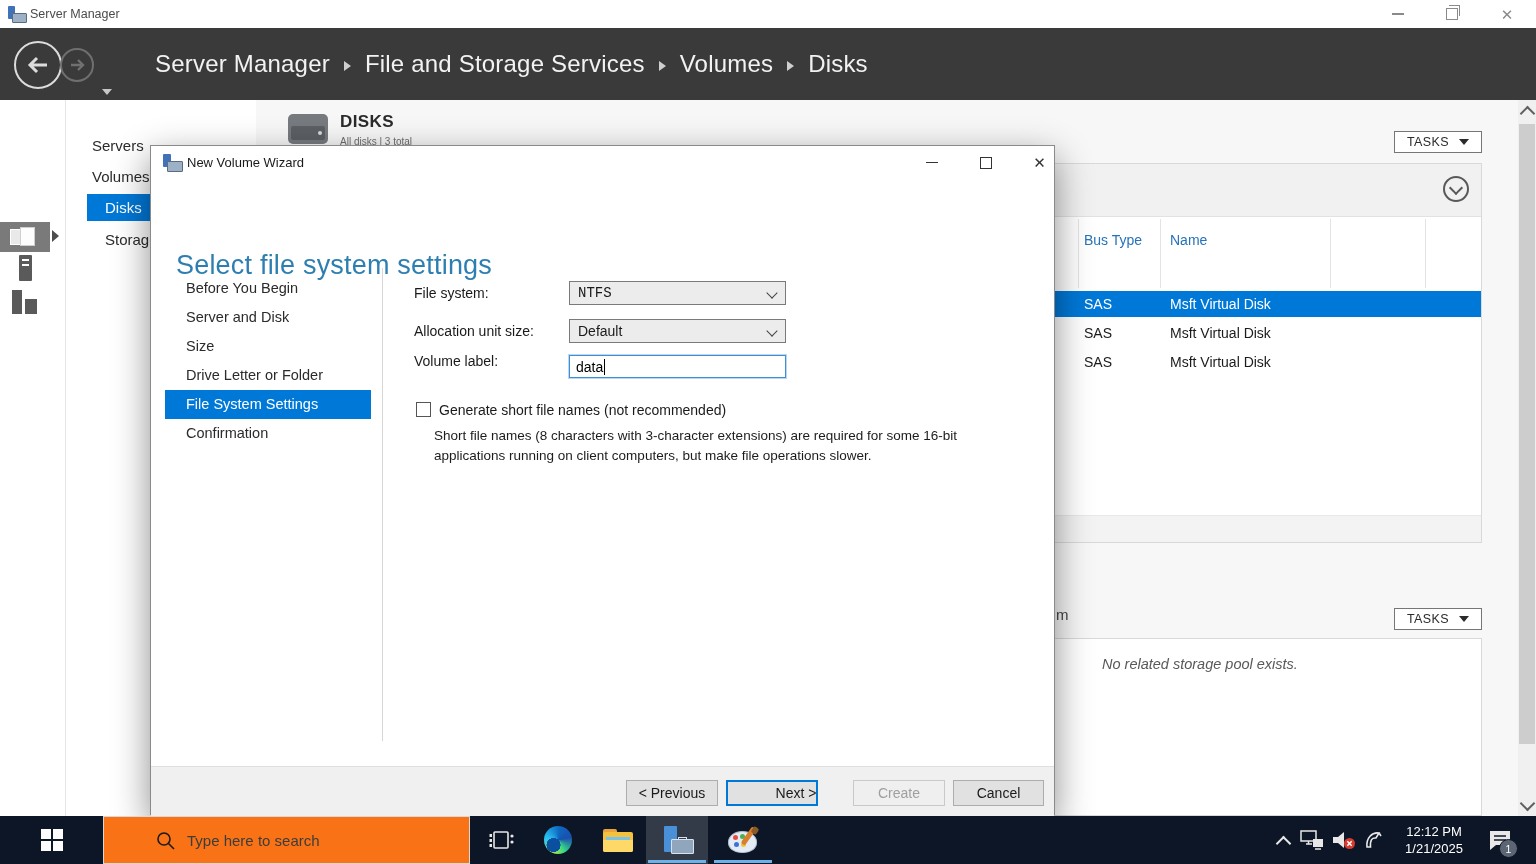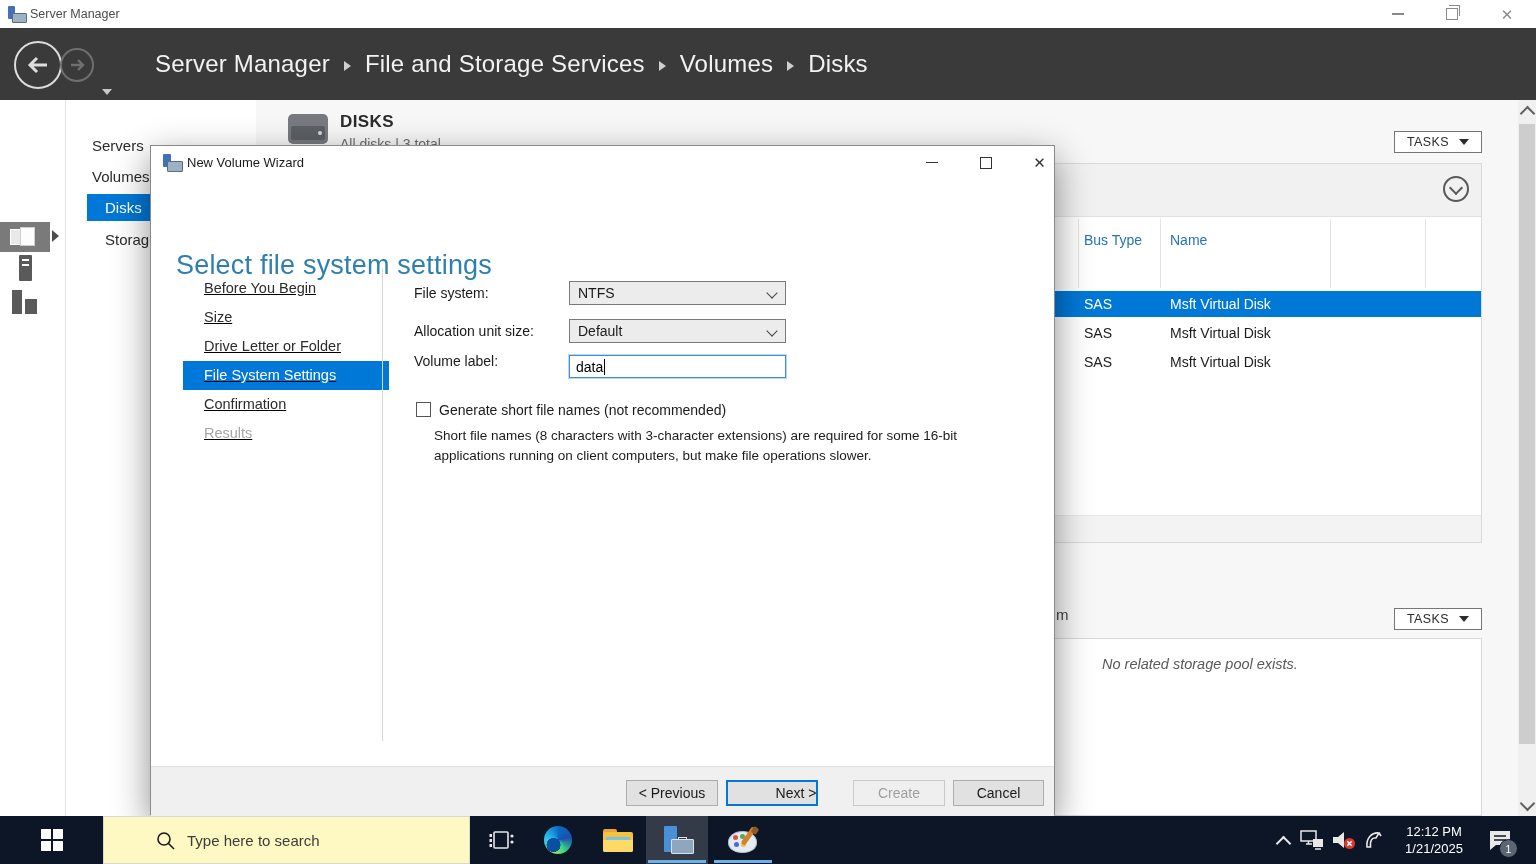--- a/index.html
+++ b/index.html
@@ -52,21 +52,21 @@
   
   .navpanel{position:absolute;left:66px;top:100px;width:190px;height:716px;background:#ffffff;}
   .np-item{position:absolute;font-size:15px;color:#2b2b2b;}
   .np-sel{position:absolute;left:21px;top:94px;width:169px;height:27px;background:#0078d7;color:#fff;font-size:15px;display:flex;align-items:center;padding-left:18px;box-sizing:border-box;}
 
   
   .disk-hdr-icon{position:absolute;left:288px;top:114px;width:40px;height:30px;background:#777b7f;border-radius:5px;}
   .disk-hdr-icon:before{content:"";position:absolute;left:3px;top:12px;width:34px;height:14px;background:#5c6064;border-radius:2px;}
   .disk-hdr-icon:after{content:"";position:absolute;right:6px;top:17px;width:4px;height:4px;background:#d7d7d7;border-radius:50%;}
   .disks-title{position:absolute;left:340px;top:112px;font-size:17px;font-weight:bold;color:#2b2b2b;letter-spacing:.4px;}
-  .disks-sub{position:absolute;left:340px;top:136px;font-size:14px;color:#6d6d6d;}
+  .disks-sub{position:absolute;left:340px;top:136px;font-size:10px;color:#6d6d6d;}
   .tasks-btn{position:absolute;width:88px;height:22px;background:#ffffff;border:1px solid #767676;box-sizing:border-box;display:flex;align-items:center;justify-content:center;gap:10px;font-size:12.5px;color:#2b2b2b;letter-spacing:.4px;}
   .tasks-btn .tri{width:0;height:0;border-left:5px solid transparent;border-right:5px solid transparent;border-top:6px solid #2b2b2b;}
   .disks-panel{position:absolute;left:265px;top:163px;width:1217px;height:380px;background:#ffffff;border:1px solid #d9d9d9;box-sizing:border-box;}
   .filter-strip{position:absolute;left:0;top:0;width:100%;height:52px;background:#f1f1f1;border-bottom:1px solid #e2e2e2;}
   .chev-circle{position:absolute;left:1443px;top:176px;width:26px;height:26px;border:2px solid #595959;border-radius:50%;box-sizing:border-box;}
   .chev-circle:before{content:"";position:absolute;left:6px;top:5px;width:8px;height:8px;border-right:2px solid #595959;border-bottom:2px solid #595959;transform:rotate(45deg);}
   .colline{position:absolute;top:219px;height:69px;width:1px;background:#e3e3e3;}
   .tbl-hdr{position:absolute;top:232px;font-size:14px;color:#2673b9;}
   .tbl-row{position:absolute;left:266px;width:1215px;height:26px;background:#ffffff;}
   .tbl-row.sel{background:#0078d7;color:#ffffff;}
@@ -90,21 +90,21 @@
   .wz-titlebar{position:absolute;left:0;top:0;width:100%;height:33px;background:#ffffff;}
   .wz-title{position:absolute;left:36px;top:9px;font-size:13px;color:#1a1a1a;}
   .wz-icon{position:absolute;left:12px;top:8px;width:19px;height:16px;}
   .wz-icon .srv{position:absolute;left:0;top:0;width:8px;height:13px;background:#3f72b8;border-radius:1px;}
   .wz-icon .box{position:absolute;left:4px;top:7px;width:14px;height:9px;background:#9db1c6;border:1px solid #5c6b7d;border-radius:1px;}
   .wz-ctl{position:absolute;top:0;height:33px;width:45px;display:flex;align-items:center;justify-content:center;}
   .wz-glyph-min{width:12px;height:1.5px;background:#333;}
   .wz-glyph-max{width:10px;height:10px;border:1.5px solid #333;}
   .wz-glyph-close{font-size:15px;color:#333;line-height:1;}
   .wz-heading{position:absolute;left:25px;top:56px;font-size:27px;font-weight:300;color:#2e7fb1;letter-spacing:.2px;margin-top:48px;}
-  .wz-steps{position:absolute;left:32px;top:128px;width:206px;text-decoration:underline;}
+  .wz-steps{position:absolute;left:14px;top:128px;width:206px;}
   .wz-step{height:29px;line-height:29px;padding-left:21px;font-size:14.5px;color:#2b2b2b;}
   .wz-step.sel{background:#0078d7;color:#ffffff;}
   .wz-step.dis{color:#a6a6a6;}
   .wz-divider{position:absolute;left:231px;top:122px;width:1px;height:473px;background:#d6d6d6;}
   .fld-label{position:absolute;left:263px;font-size:14px;color:#1a1a1a;}
   .wz-select{position:absolute;left:418px;width:217px;height:24px;background:#ececec;border:1px solid #7a7a7a;box-sizing:border-box;font-size:14px;color:#1a1a1a;display:flex;align-items:center;padding-left:8px;}
   .wz-select .chev{position:absolute;right:9px;top:7px;width:7px;height:7px;border-right:1.6px solid #444;border-bottom:1.6px solid #444;transform:rotate(45deg);}
   .wz-input{position:absolute;left:418px;top:209px;width:217px;height:23px;background:#ffffff;border:1px solid #3f8fd6;box-shadow:0 0 0 1px rgba(63,143,214,.35);box-sizing:border-box;display:flex;align-items:center;padding-left:6px;font-size:14px;color:#000;}
   .caret-bar{display:inline-block;width:1px;height:16px;background:#000;margin-left:1px;}
   .wz-checkbox{position:absolute;left:265px;top:256px;width:15px;height:15px;background:#fff;border:1px solid #555;box-sizing:border-box;}
@@ -113,21 +113,21 @@
   .wz-btnbar{position:absolute;left:0;top:620px;width:100%;height:50px;background:#f0f0f0;border-top:1px solid #dfdfdf;box-sizing:border-box;}
   .wz-btn{position:absolute;top:13px;width:92px;height:26px;background:#e1e1e1;border:1px solid #adadad;box-sizing:border-box;font-size:14px;color:#1a1a1a;display:flex;align-items:center;justify-content:center;}
   .wz-btn.focus{border:1px solid #0078d7;box-shadow:inset 0 0 0 1px #0078d7;}
   .wz-btn.disabled{background:#efefef;border-color:#c9c9c9;color:#9f9f9f;}
 
   
   .taskbar{position:absolute;left:0;top:816px;width:1536px;height:48px;background:#0d1626;}
   .start-btn{position:absolute;left:0;top:0;width:80px;height:48px;}
   .win-logo{position:absolute;left:41px;top:13px;display:grid;grid-template-columns:10px 10px;grid-template-rows:10px 10px;gap:2px;}
   .win-logo i{background:#fdfdfd;}
-  .tb-search{position:absolute;left:103px;top:0;width:367px;height:48px;background:#fef9c3;border:1px solid #d8d8d8;box-sizing:border-box;}
+  .tb-search{position:absolute;left:103px;top:0;width:367px;height:48px;background:#f97316;border:1px solid #d8d8d8;box-sizing:border-box;}
   .tb-search input{position:absolute;left:0;top:0;width:100%;height:100%;border:none;background:transparent;outline:none;padding-left:83px;font-size:15px;color:#3c3c3c;font-family:"Liberation Sans",sans-serif;box-sizing:border-box;}
   .tb-search input::placeholder{color:#3c3c3c;opacity:1;}
   .tb-icon{position:absolute;top:0;width:48px;height:48px;display:flex;align-items:center;justify-content:center;}
   .tile-active{background:rgba(255,255,255,.16);}
   .run-underline{position:absolute;bottom:1px;left:2px;right:2px;height:3px;background:#6cb2e8;}
   .edge-icon{width:28px;height:28px;border-radius:50%;
      background:radial-gradient(circle at 34% 68%, #0b50a0 0 26%, rgba(0,0,0,0) 27%),
                 conic-gradient(from 150deg, #35d687, #98e84c 12%, #2bc5f4 35%, #0e67c0 60%, #1b4fae 80%, #35d687);}
   .folder-icon{position:relative;width:30px;height:23px;}
   .folder-icon .back{position:absolute;left:0;top:0;width:14px;height:6px;background:#e8a33d;border-radius:2px 2px 0 0;}
@@ -301,30 +301,30 @@
         </div>
       <div class="wz-ctl" style="left:866px;">
           <span class="wz-glyph-close">✕</span>
         </div>
     </div>
 
     <div class="wz-heading">Select file system settings</div>
 
     <div class="wz-steps">
       <div class="wz-step">Before You Begin</div>
+      <div class="wz-step">Server and Disk</div>
       <div class="wz-step">Size</div>
       <div class="wz-step">Drive Letter or Folder</div>
       <div class="wz-step sel">File System Settings</div>
       <div class="wz-step">Confirmation</div>
-      <div class="wz-step dis">Results</div>
     </div>
     <div class="wz-divider"></div>
 
     <span class="fld-label" style="top:139px;">File system:</span>
-    <div class="wz-select" style="top:135px;">
+    <div class="wz-select" style="top:135px;font-family:Liberation Mono, monospace;">
       <span>NTFS</span>
       <span class="chev"></span>
     </div>
 
     <span class="fld-label" style="top:177px;">Allocation unit size:</span>
     <div class="wz-select" style="top:173px;">
       <span>Default</span>
       <span class="chev"></span>
     </div>
 

